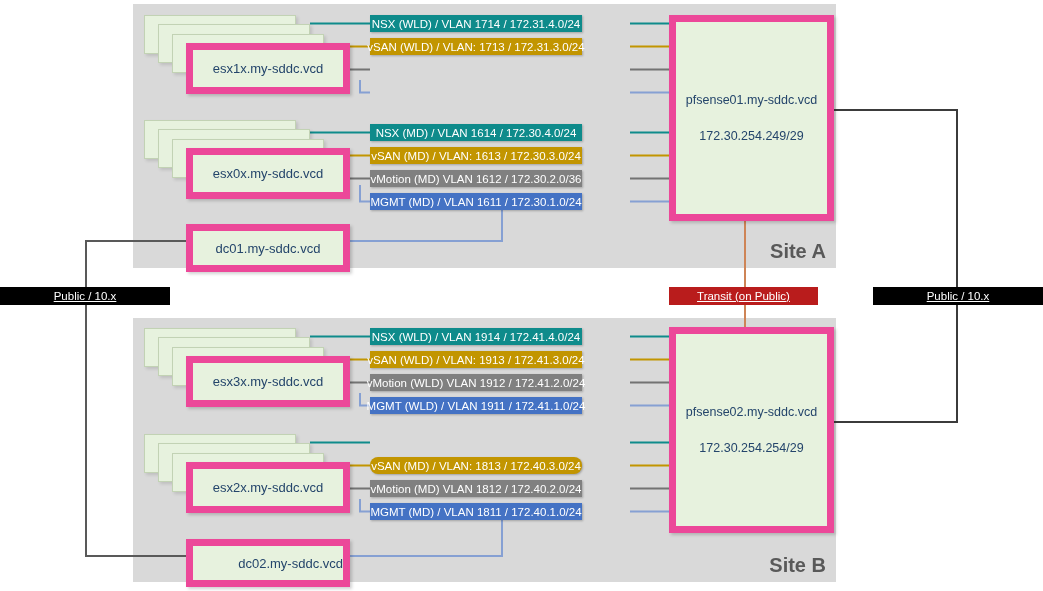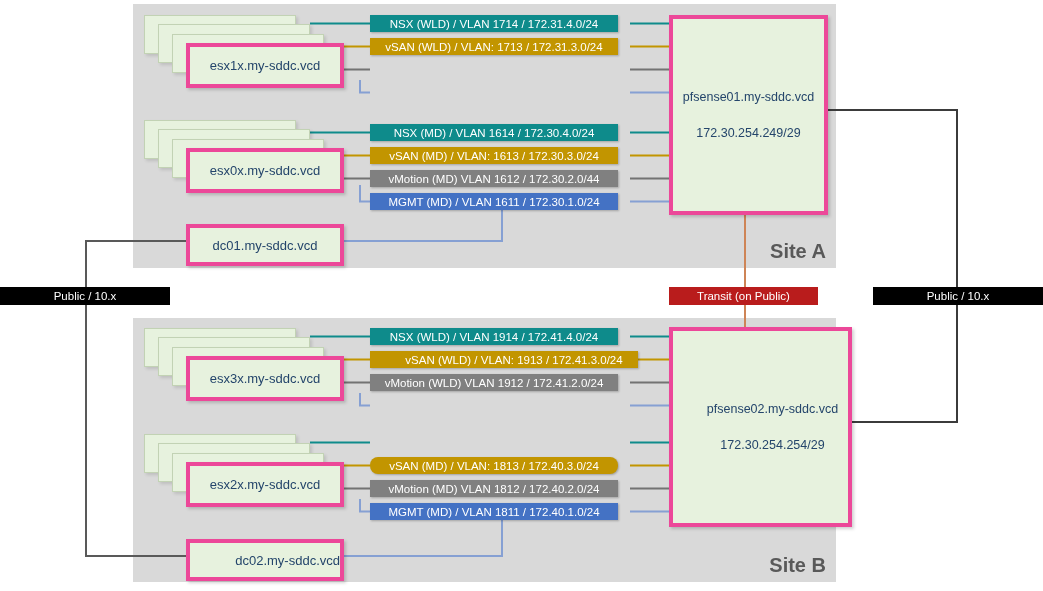--- a/index.html
+++ b/index.html
@@ -1,26 +1,26 @@
 <!DOCTYPE html>
 <html><head>
 <meta charset="utf-8">
 <style>
   html,body{margin:0;padding:0;background:#ffffff;font-family:"Liberation Sans",sans-serif;}
   #canvas{position:relative;width:1043px;height:591px;background:#ffffff;overflow:hidden;}
   .site{position:absolute;background:#d9d9d9;z-index:0;}
   #svg-lines{position:absolute;left:0;top:0;z-index:1;pointer-events:none;}
-  .node{position:absolute;background:#e7f2de;border:4px solid #ec4899;box-shadow:2px 2px 3px rgba(0,0,0,0.18);
+  .node{position:absolute;background:#e7f2de;border:7px solid #ec4899;box-shadow:2px 2px 3px rgba(0,0,0,0.18);
         display:flex;align-items:center;justify-content:center;color:#24456b;font-size:13px;z-index:2;}
   .stack-back{position:absolute;background:#e7f2de;border:1px solid #c2d2b4;box-shadow:2px 2px 3px rgba(0,0,0,0.12);z-index:2;}
   .router{flex-direction:column;line-height:1.6;font-size:12.5px;text-align:center;gap:16px;}
-  .bar{position:absolute;left:370px;width:248px;height:17px;display:flex;align-items:center;justify-content:center;
+  .bar{position:absolute;left:370px;width:212px;height:17px;display:flex;align-items:center;justify-content:center;
        color:#ffffff;font-size:11.5px;z-index:2;box-shadow:1px 1px 2px rgba(0,0,0,0.25);white-space:nowrap;}
   .bus{position:absolute;height:18px;display:flex;align-items:center;justify-content:center;color:#ffffff;
-       font-size:11.5px;z-index:3;}
+       font-size:11.5px;z-index:3;text-decoration:underline;}
   .site-label{position:absolute;right:10px;bottom:5px;font-size:20px;font-weight:bold;color:#595959;z-index:2;}
 </style>
 </head>
 <body>
 
 <div id="canvas">
 
   <div class="site" style="left:133px;top:4px;width:703px;height:264px;">
     <div class="site-label">Site A</div>
   </div>
@@ -82,49 +82,50 @@
   <div class="node router" style="left:669px;top:15px;width:151px;height:192px;">
     <span>pfsense01.my-sddc.vcd</span>
     <span>172.30.254.249/29</span>
   </div>
 
   <div class="bar" style="top: 15px; background-color: rgb(14, 139, 139);">NSX (WLD) / VLAN 1714 / 172.31.4.0/24</div>
   <div class="bar" style="top: 38px; background-color: rgb(194, 149, 0);">vSAN (WLD) / VLAN: 1713 / 172.31.3.0/24</div>
 
   <div class="bar" style="top: 124px; background-color: rgb(14, 139, 139);">NSX (MD) / VLAN 1614 / 172.30.4.0/24</div>
   <div class="bar" style="top: 147px; background-color: rgb(194, 149, 0);">vSAN (MD) / VLAN: 1613 / 172.30.3.0/24</div>
-  <div class="bar" style="top: 170px; background-color: rgb(128, 128, 128);">vMotion (MD) VLAN 1612 / 172.30.2.0/44</div>
+  <div class="bar" style="top: 170px; background-color: rgb(128, 128, 128);">vMotion (MD) VLAN 1612 / 172.30.2.0/36</div>
   <div class="bar" style="top: 193px; background-color: rgb(68, 114, 196);">MGMT (MD) / VLAN 1611 / 172.30.1.0/24</div>
 
   <div class="stack-back" style="left:144px;top:328px;width:150px;height:37px;"></div>
   <div class="stack-back" style="left:158px;top:337px;width:150px;height:37px;"></div>
   <div class="stack-back" style="left:172px;top:347px;width:150px;height:37px;"></div>
   <div class="node" style="left:186px;top:356px;width:150px;height:37px;">
     <span>esx3x.my-sddc.vcd</span>
   </div>
 
   <div class="stack-back" style="left:144px;top:434px;width:150px;height:37px;"></div>
   <div class="stack-back" style="left:158px;top:443px;width:150px;height:37px;"></div>
   <div class="stack-back" style="left:172px;top:453px;width:150px;height:37px;"></div>
   <div class="node" style="left:186px;top:462px;width:150px;height:37px;">
     <span>esx2x.my-sddc.vcd</span>
   </div>
 
   <div class="node" style="left:186px;top:539px;width:150px;height:34px;justify-content:flex-end;">
     <span>dc02.my-sddc.vcd</span>
   </div>
 
-  <div class="node router" style="left:669px;top:327px;width:151px;height:192px;padding-left:24px;">
+  <div class="node router" style="left:669px;top:327px;width:151px;height:192px;">
     <span>pfsense02.my-sddc.vcd</span>
     <span>172.30.254.254/29</span>
   </div>
 
   <div class="bar" style="top: 328px; background-color: rgb(14, 139, 139);">NSX (WLD) / VLAN 1914 / 172.41.4.0/24</div>
-  <div class="bar" style="top: 351px; background-color: rgb(194, 149, 0); padding-left: 20px;">vSAN (WLD) / VLAN: 1913 / 172.41.3.0/24</div>
+  <div class="bar" style="top: 351px; background-color: rgb(194, 149, 0);">vSAN (WLD) / VLAN: 1913 / 172.41.3.0/24</div>
   <div class="bar" style="top: 374px; background-color: rgb(128, 128, 128);">vMotion (WLD) VLAN 1912 / 172.41.2.0/24</div>
+  <div class="bar" style="top: 397px; background-color: rgb(68, 114, 196);">MGMT (WLD) / VLAN 1911 / 172.41.1.0/24</div>
 
   <div class="bar" style="top: 457px; background-color: rgb(194, 149, 0); border-radius: 8px;">vSAN (MD) / VLAN: 1813 / 172.40.3.0/24</div>
   <div class="bar" style="top: 480px; background-color: rgb(128, 128, 128);">vMotion (MD) VLAN 1812 / 172.40.2.0/24</div>
   <div class="bar" style="top: 503px; background-color: rgb(68, 114, 196);">MGMT (MD) / VLAN 1811 / 172.40.1.0/24</div>
 
   <div class="bus" style="left: 0px; top: 287px; width: 170px; background-color: rgb(0, 0, 0);">Public / 10.x</div>
   <div class="bus" style="left: 669px; top: 287px; width: 149px; background-color: #b91c1c;">Transit (on Public)</div>
   <div class="bus" style="left: 873px; top: 287px; width: 170px; background-color: rgb(0, 0, 0);">Public / 10.x</div>
 
 </div>

